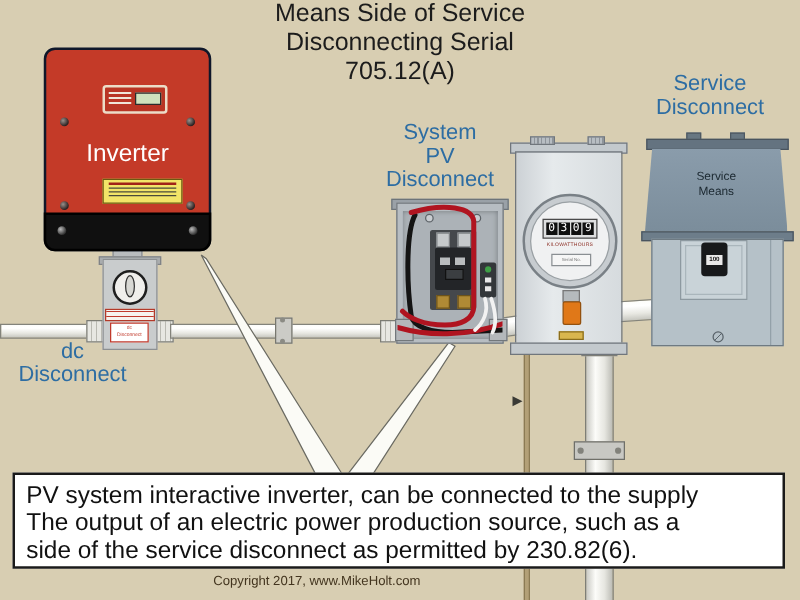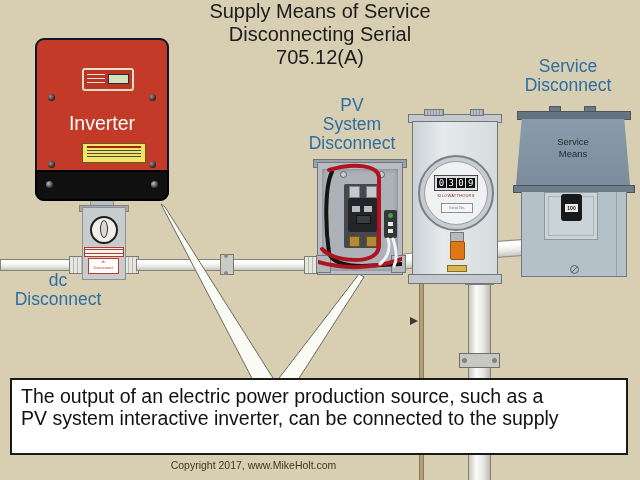--- a/index.html
+++ b/index.html
@@ -156,32 +156,32 @@
         box-sizing:border-box;z-index:10;padding:5px 9px;color:#111;}
   .note div{font-size:19.5px;line-height:22px;white-space:nowrap;}
   .copyright{left:0;top:459px;width:507px;text-align:center;font-size:10.5px;color:#43351f;z-index:11;}
 </style>
 </head>
 <body>
 
 <div class="stage">
 
   <div class="abs title">
-    <div class="t1">Supply Means of Service</div>
+    <div class="t1">Means Side of Service</div>
     <div class="t2">Disconnecting Serial</div>
     <div class="t3">705.12(A)</div>
   </div>
 
   <div class="abs bluelabel lbl-svc">
     <div>Service</div>
     <div>Disconnect</div>
   </div>
   <div class="abs bluelabel lbl-pv">
+    <div>System</div>
     <div>PV</div>
-    <div>System</div>
     <div>Disconnect</div>
   </div>
   <div class="abs bluelabel lbl-dc">
     <div>dc</div>
     <div>Disconnect</div>
   </div>
 
   <div class="abs inverter">
     <span class="screw" style="left:11px;top:54px"></span>
     <span class="screw" style="right:11px;top:54px"></span>
@@ -311,19 +311,20 @@
     </div>
     <span class="sscrew"></span>
   </div>
 
   <svg class="abs arrows" width="640" height="480" viewBox="0 0 640 480">
     <polygon points="161,204 165,207 278,386 256,386" fill="#fbfbf6" stroke="#6a6a62" stroke-width="1"></polygon>
     <polygon points="359,274 364,277 294,386 273,386" fill="#fbfbf6" stroke="#6a6a62" stroke-width="1"></polygon>
   </svg>
 
   <div class="abs note">
+    <div>PV system interactive inverter, can be connected to the supply</div>
     <div>The output of an electric power production source, such as a</div>
-    <div>PV system interactive inverter, can be connected to the supply</div>
+    <div>side of the service disconnect as permitted by 230.82(6).</div>
   </div>
 
   <div class="abs copyright">Copyright 2017, www.MikeHolt.com</div>
 
 </div>
 
 </body></html>

